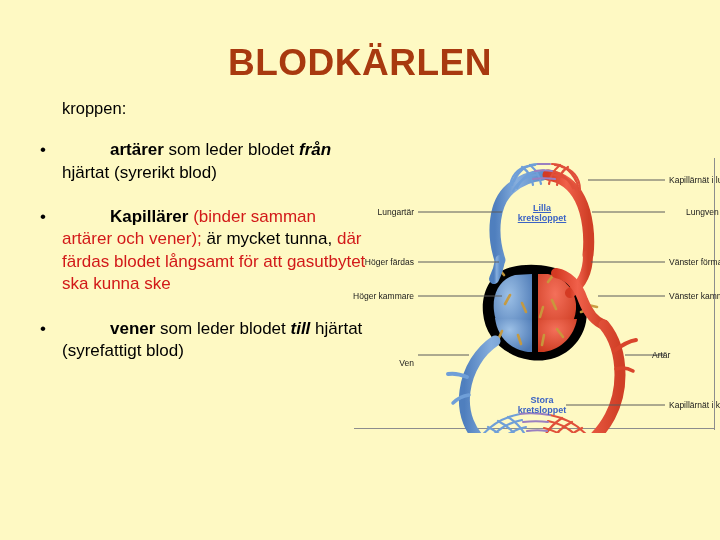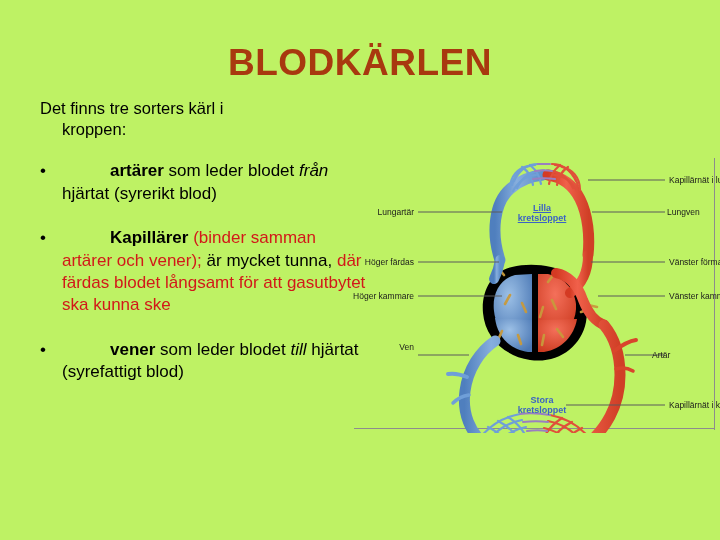--- a/index.html
+++ b/index.html
@@ -7,21 +7,21 @@
     padding: 0;
     background: #ffffff;
   }
   body {
     font-family: "Liberation Sans", sans-serif;
   }
   #slide {
     position: relative;
     width: 720px;
     height: 540px;
-    background: #bef264;
+    background: #fef9c3;
     overflow: hidden;
   }
 
   
   #slide-title {
     position: absolute;
     left: 0;
     top: 44px;
     width: 720px;
     text-align: center;
@@ -64,21 +64,21 @@
     color: #000000;
     text-align: left;
   }
   .bullet-body {
     flex: 1 1 auto;
     font-size: 17px;
     line-height: 1.32;
     color: #000000;
   }
   .b { font-weight: bold; margin-left: 48px; }
-  .i { font-style: italic; font-weight: normal; }
+  .i { font-style: italic; font-weight: bold; }
   .red { color: #d21919; }
 
   #bullet-1 { margin-top: 4px; }
   #bullet-2 { margin-top: 12px; }
   #bullet-3 { margin-top: 14px; }
 
   
   #figure {
     position: absolute;
     left: 352px;
@@ -132,21 +132,20 @@
 </head>
 <body>
 
 <div id="slide">
 
   <div id="slide-title">BLODKÄRLEN</div>
 
   <div id="body-text">
 
     <p class="intro-para">
-      <span>Det finns tre sorters kärl i</span>
       <span class="intro-line2">kroppen:</span>
     </p>
 
     <div class="bullet-row" id="bullet-1">
       <span class="bullet-mark">•</span>
       <span class="bullet-body">
         <span class="b">artärer </span><span>som leder blodet </span><span class="i">från </span><span>hjärtat (syrerikt blod)</span>
       </span>
     </div>
 
@@ -320,26 +319,26 @@
     <div class="circuit-label" id="circuit-lilla" style="left:160px; top:48px; width:60px;text-decoration:underline;">
       <span>Lilla</span><br>
       <span>kretsloppet</span>
     </div>
     <div class="circuit-label" id="circuit-stora" style="left:160px; top:240px; width:60px;">
       <span>Stora</span><br>
       <span>kretsloppet</span>
     </div>
 
     <div class="fig-label right" style="left:317px; top:21px;">Kapillärnät i lungorna</div>
-    <div class="fig-label right" style="left:315px; top:53px;text-align:center;">Lungven</div>
+    <div class="fig-label right" style="left:334px; top:53px;text-align:center;">Lungven</div>
     <div class="fig-label right" style="left:317px; top:103px;">Vänster förmak</div>
     <div class="fig-label right" style="left:317px; top:137px;">Vänster kammare</div>
     <div class="fig-label right" style="left:300px; top:196px;text-align:right;">Artär</div>
     <div class="fig-label right" style="left:317px; top:246px;">Kapillärnät i kroppen</div>
 
     <div class="fig-label left" style="left:0px; top:53px; width:62px;">Lungartär</div>
     <div class="fig-label left" style="left:0px; top:103px; width:62px;">Höger färdas</div>
     <div class="fig-label left" style="left:0px; top:137px; width:62px;">Höger kammare</div>
-    <div class="fig-label left" style="left:0px; top:188px; width:62px;">Ven</div>
+    <div class="fig-label left" style="left:0px; top:204px; width:62px;">Ven</div>
 
   </div>
 
 </div>
 
 </body></html>

